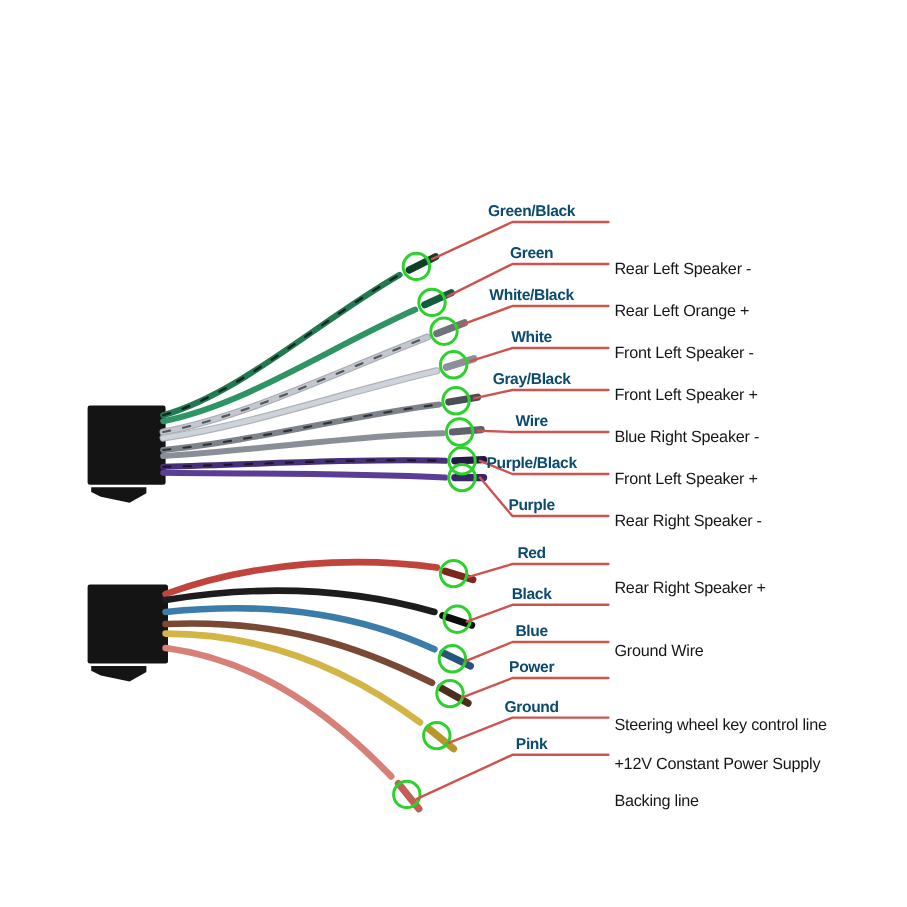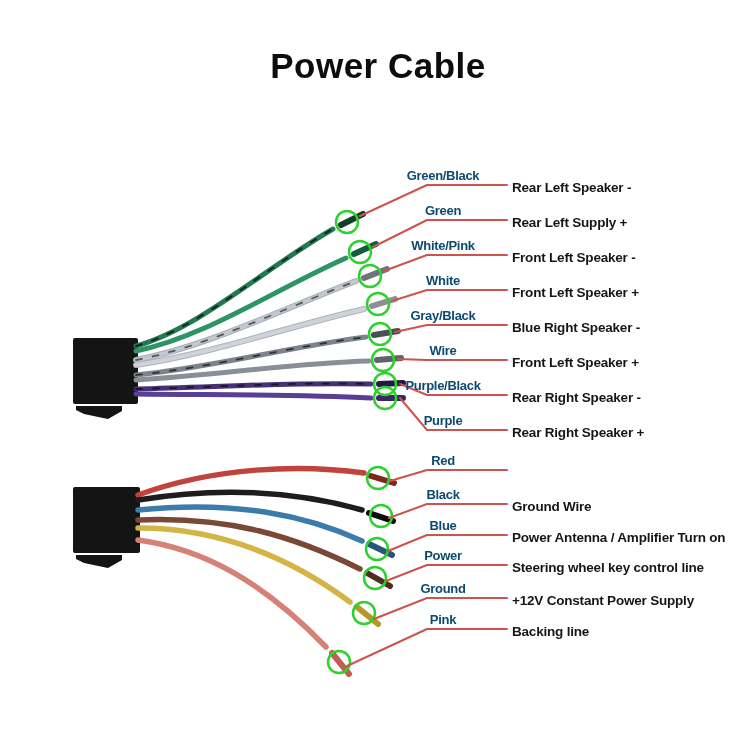--- a/index.html
+++ b/index.html
@@ -27,32 +27,32 @@
     font-size:13px;
     font-weight:bold;
     color:#0c4a6e;
     letter-spacing:-0.3px;
     white-space:nowrap;
   }
   .fn-label{
     position:absolute;
     left:512px;
     font-size:13.5px;
-    font-weight:bold;
+    font-weight:normal;
     color:#161616;
     letter-spacing:-0.2px;
     white-space:nowrap;
+    margin-top:36px;
   }
 </style>
 </head>
 <body>
 
 <div class="canvas">
 
-  <div class="title">Power Cable</div>
 
   <svg class="diagram-svg" width="756" height="756" viewBox="0 0 756 756">
 
     <g>
       <rect x="73" y="338" width="65" height="66" rx="2" fill="#141414"></rect>
       <polygon points="76,406 122,406 122,411 108,419 84,414 76,410" fill="#141414"></polygon>
     </g>
 
     <g fill="none" stroke-linecap="round">
 
@@ -173,47 +173,46 @@
       <polyline points="386,581 427,565 507,565"></polyline>
       <polyline points="374,619 427,598 507,598"></polyline>
       <polyline points="347,666 427,629 507,629"></polyline>
     </g>
   </svg>
 
   <div class="name-label" style="top:168px">Green/Black</div>
   <div class="fn-label" style="top:180px">Rear Left Speaker -</div>
 
   <div class="name-label" style="top:203px">Green</div>
-  <div class="fn-label" style="top:215px">Rear Left Supply +</div>
-
-  <div class="name-label" style="top:238px">White/Pink</div>
+  <div class="fn-label" style="top:215px">Rear Left Orange +</div>
+
+  <div class="name-label" style="top:238px">White/Black</div>
   <div class="fn-label" style="top:250px">Front Left Speaker -</div>
 
   <div class="name-label" style="top:273px">White</div>
   <div class="fn-label" style="top:285px">Front Left Speaker +</div>
 
   <div class="name-label" style="top:308px">Gray/Black</div>
   <div class="fn-label" style="top:320px">Blue Right Speaker -</div>
 
   <div class="name-label" style="top:343px">Wire</div>
   <div class="fn-label" style="top:355px">Front Left Speaker +</div>
 
   <div class="name-label" style="top:378px">Purple/Black</div>
   <div class="fn-label" style="top:390px">Rear Right Speaker -</div>
 
   <div class="name-label" style="top:413px">Purple</div>
-  <div class="fn-label" style="top:425px">Rear Right Speaker +</div>
+  <div class="fn-label" style="top:446px">Rear Right Speaker +</div>
 
   <div class="name-label" style="top:453px">Red</div>
 
   <div class="name-label" style="top:487px">Black</div>
   <div class="fn-label" style="top:499px">Ground Wire</div>
 
   <div class="name-label" style="top:518px">Blue</div>
-  <div class="fn-label" style="top:530px">Power Antenna / Amplifier Turn on</div>
 
   <div class="name-label" style="top:548px">Power</div>
   <div class="fn-label" style="top:560px">Steering wheel key control line</div>
 
   <div class="name-label" style="top:581px">Ground</div>
   <div class="fn-label" style="top:593px">+12V Constant Power Supply</div>
 
   <div class="name-label" style="top:612px">Pink</div>
   <div class="fn-label" style="top:624px">Backing line</div>
 

